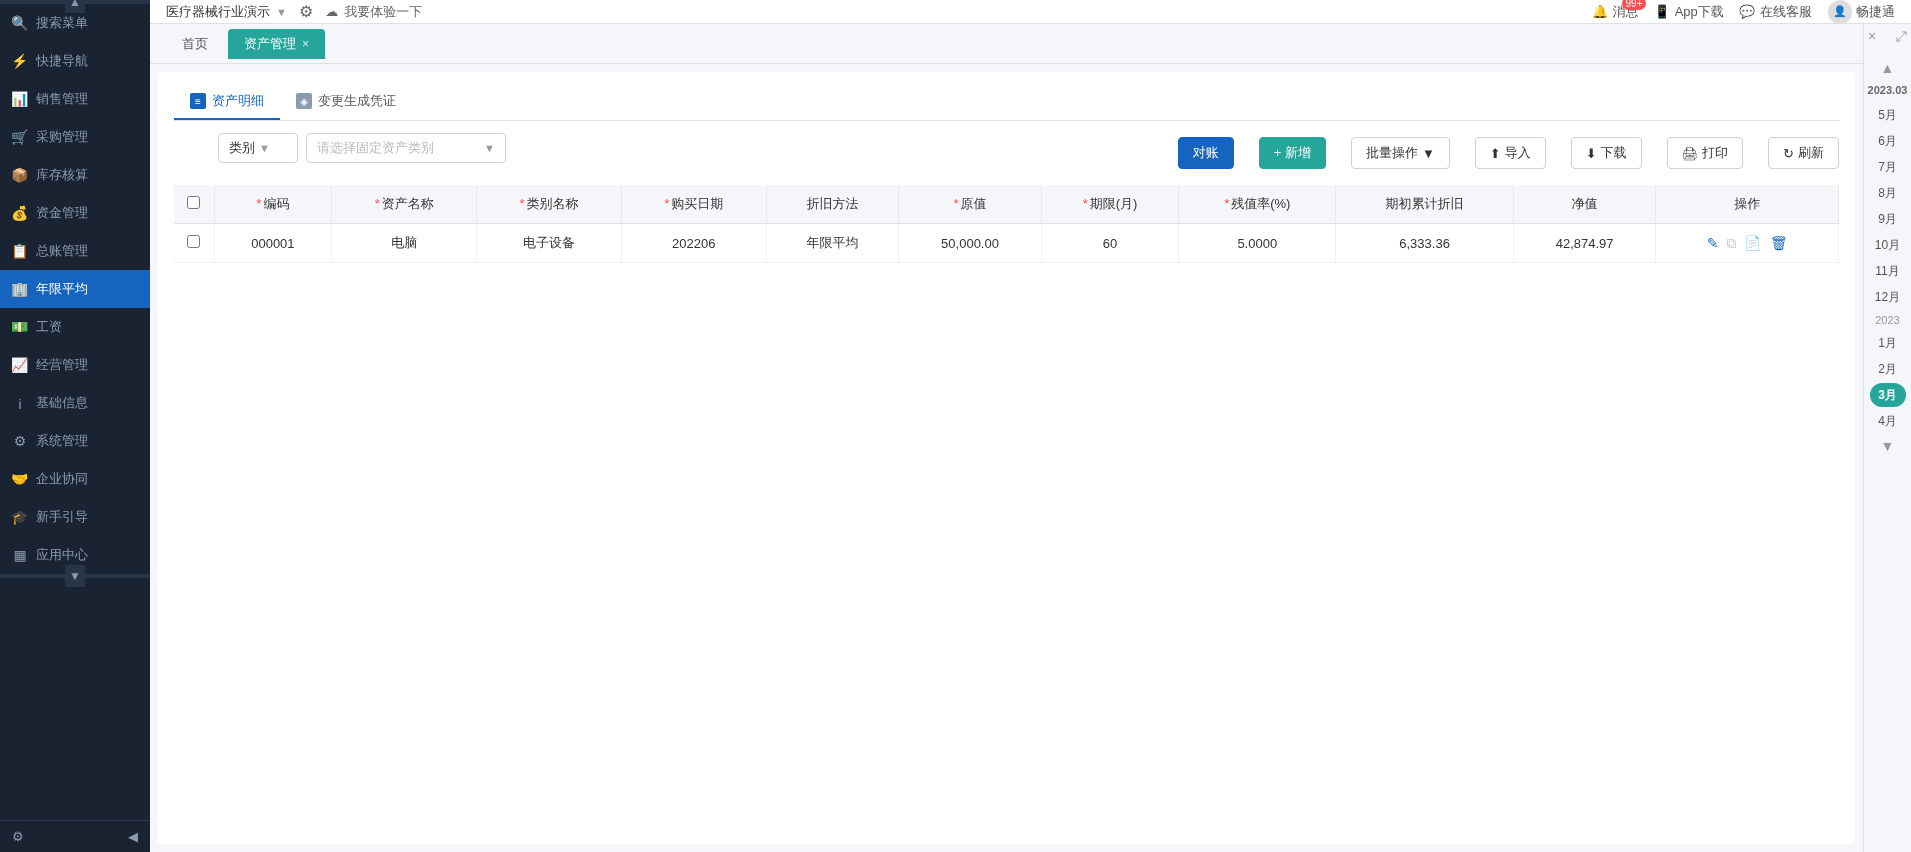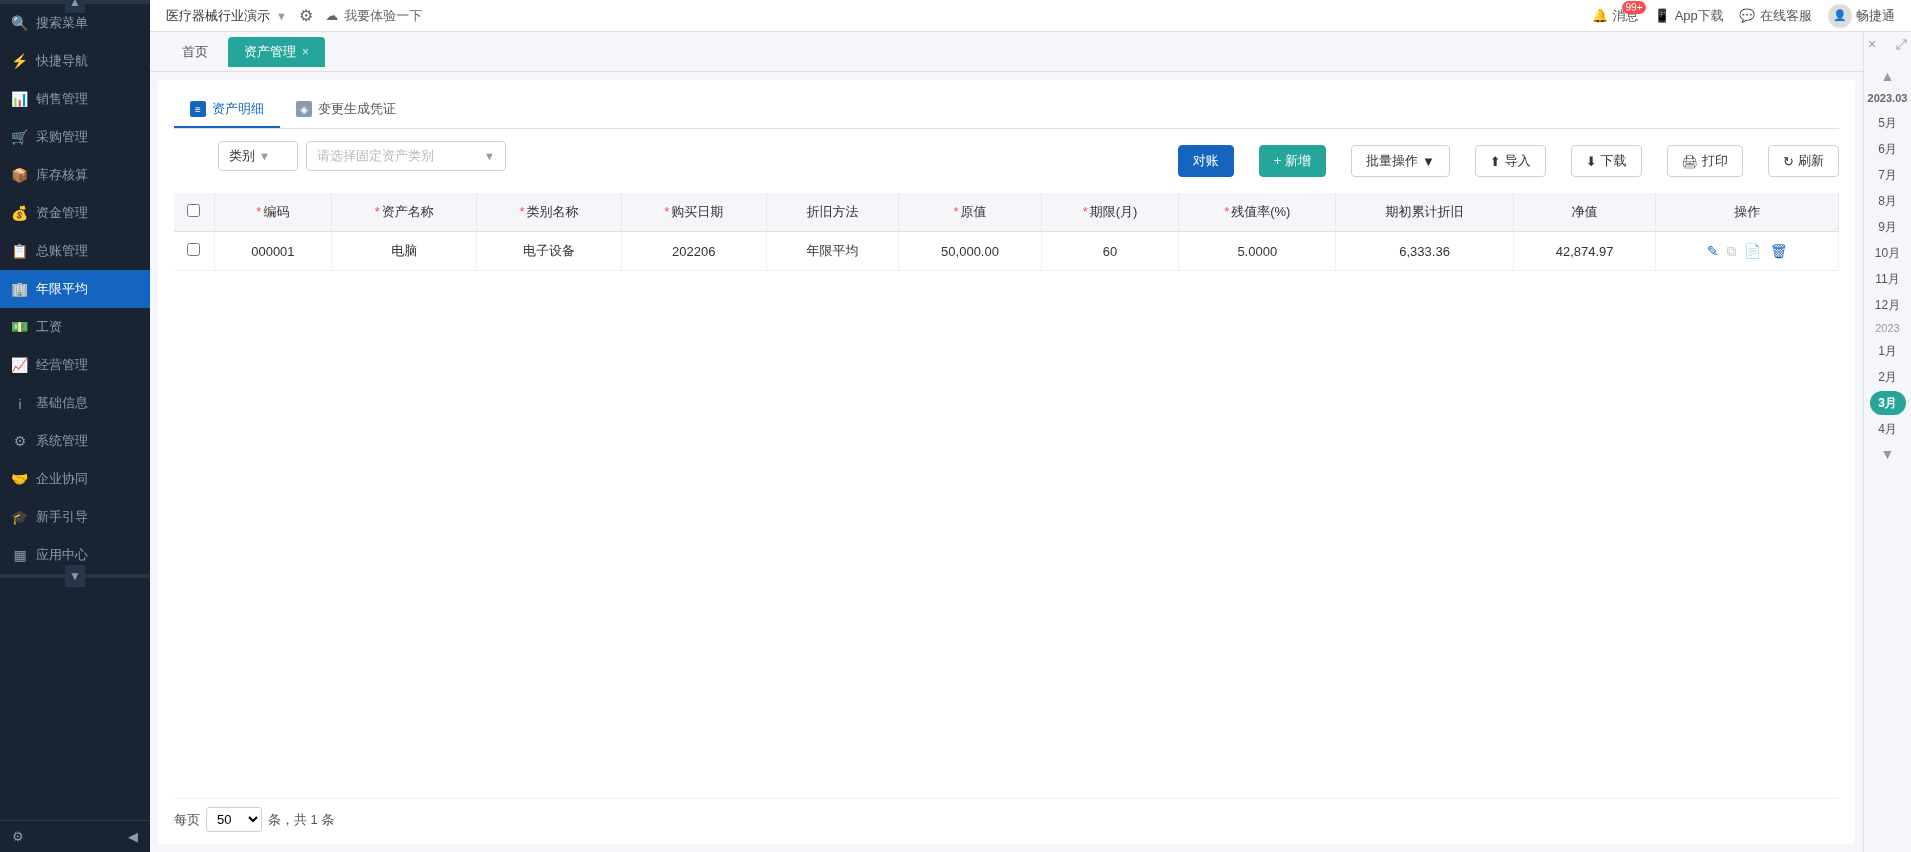--- a/index.html
+++ b/index.html
@@ -58,21 +58,21 @@
     .main {
       flex: 1;
       display: flex;
       flex-direction: column;
       overflow: hidden;
       background: #f5f6fa;
     }
 
     
     .topbar {
-      height: 32px;
+      height: 24px;
       background: #fff;
       display: flex;
       align-items: center;
       padding: 0 16px;
       border-bottom: 1px solid #e0e0e0;
       gap: 12px;
       flex-shrink: 0;
     }
     .topbar-company {
       display: flex;
@@ -643,30 +643,20 @@
                     <span class="action-icon gray" title="复制">⧉</span>
                     <span class="action-icon" title="凭证">📄</span>
                     <span class="action-icon" title="删除">🗑</span>
                   </div>
                 </td>
               </tr>
             </tbody>
           </table>
         </div>
 
-        <div class="pagination">
-          <span>每页</span>
-          <select>
-            <option value="50" selected="">50</option>
-            <option value="10">10</option>
-            <option value="20">20</option>
-            <option value="100">100</option>
-          </select>
-          <span>条，共 1 条</span>
-        </div>
 
       </div>
     </div>
 
     <div class="right-panel">
       <span class="right-panel-close">×</span>
       <span class="right-panel-expand">⤢</span>
       <div class="panel-top-area">
         <div class="up-arrow">▲</div>
         <div class="right-panel-year">2023.03</div>

